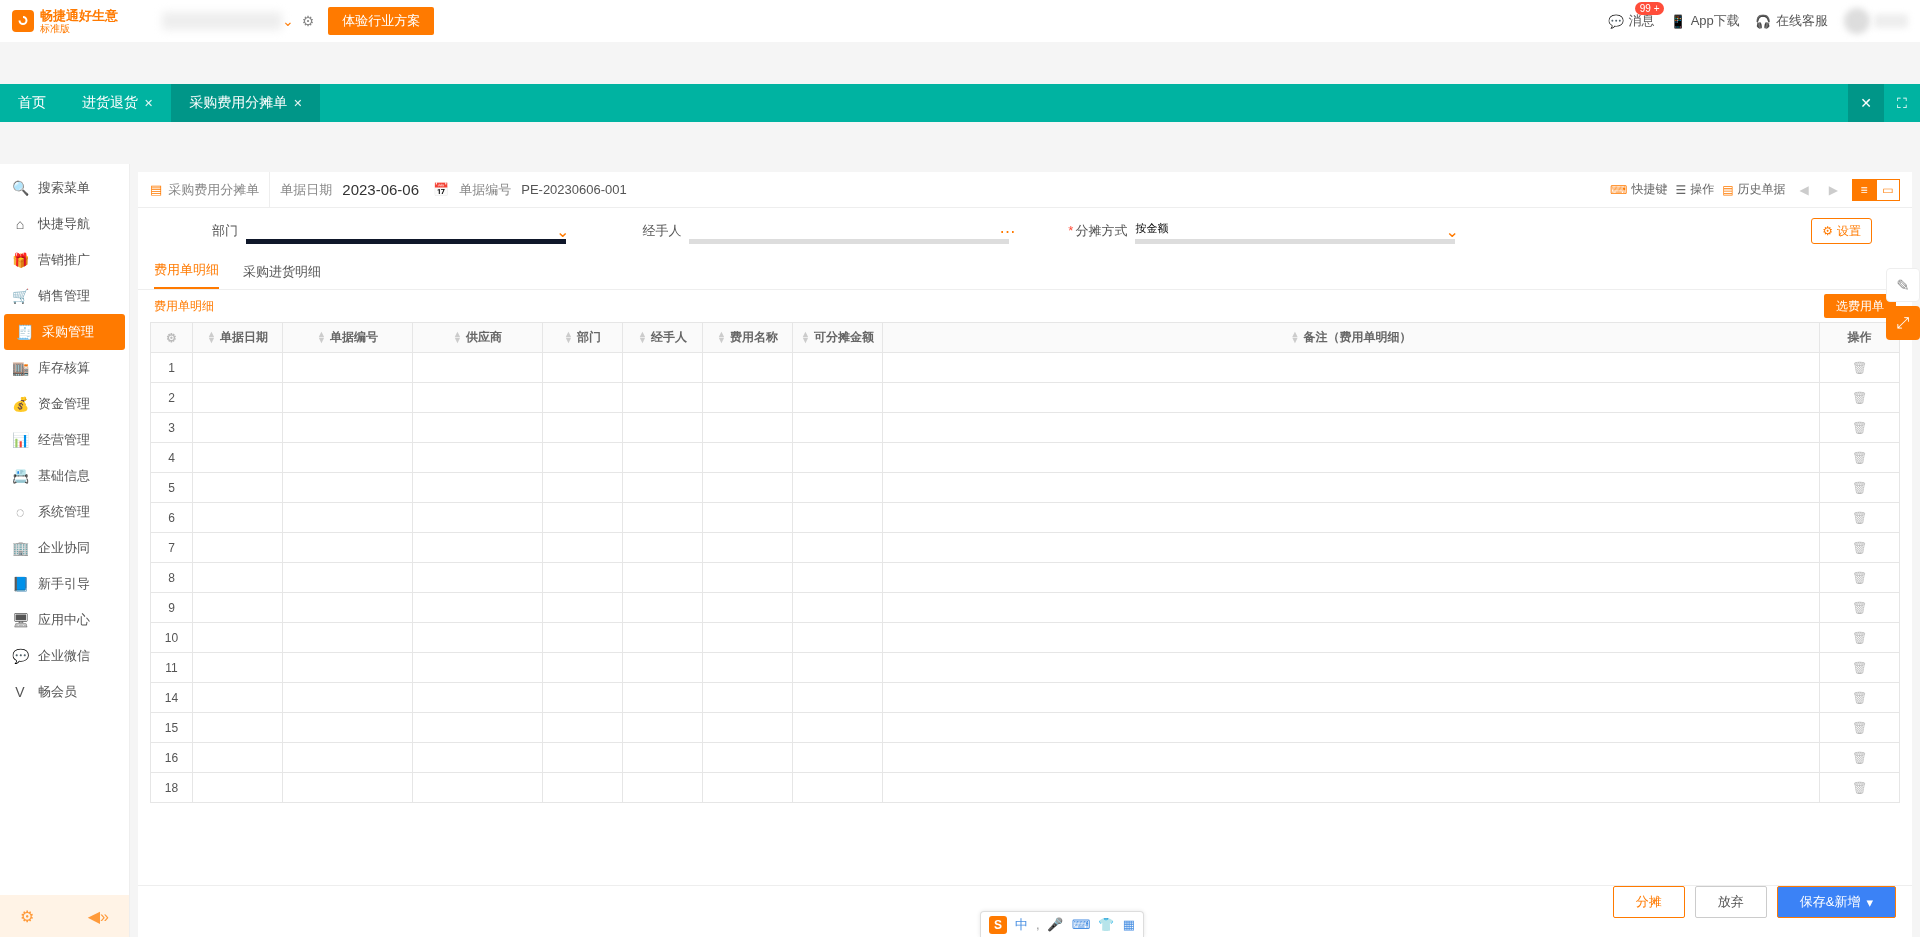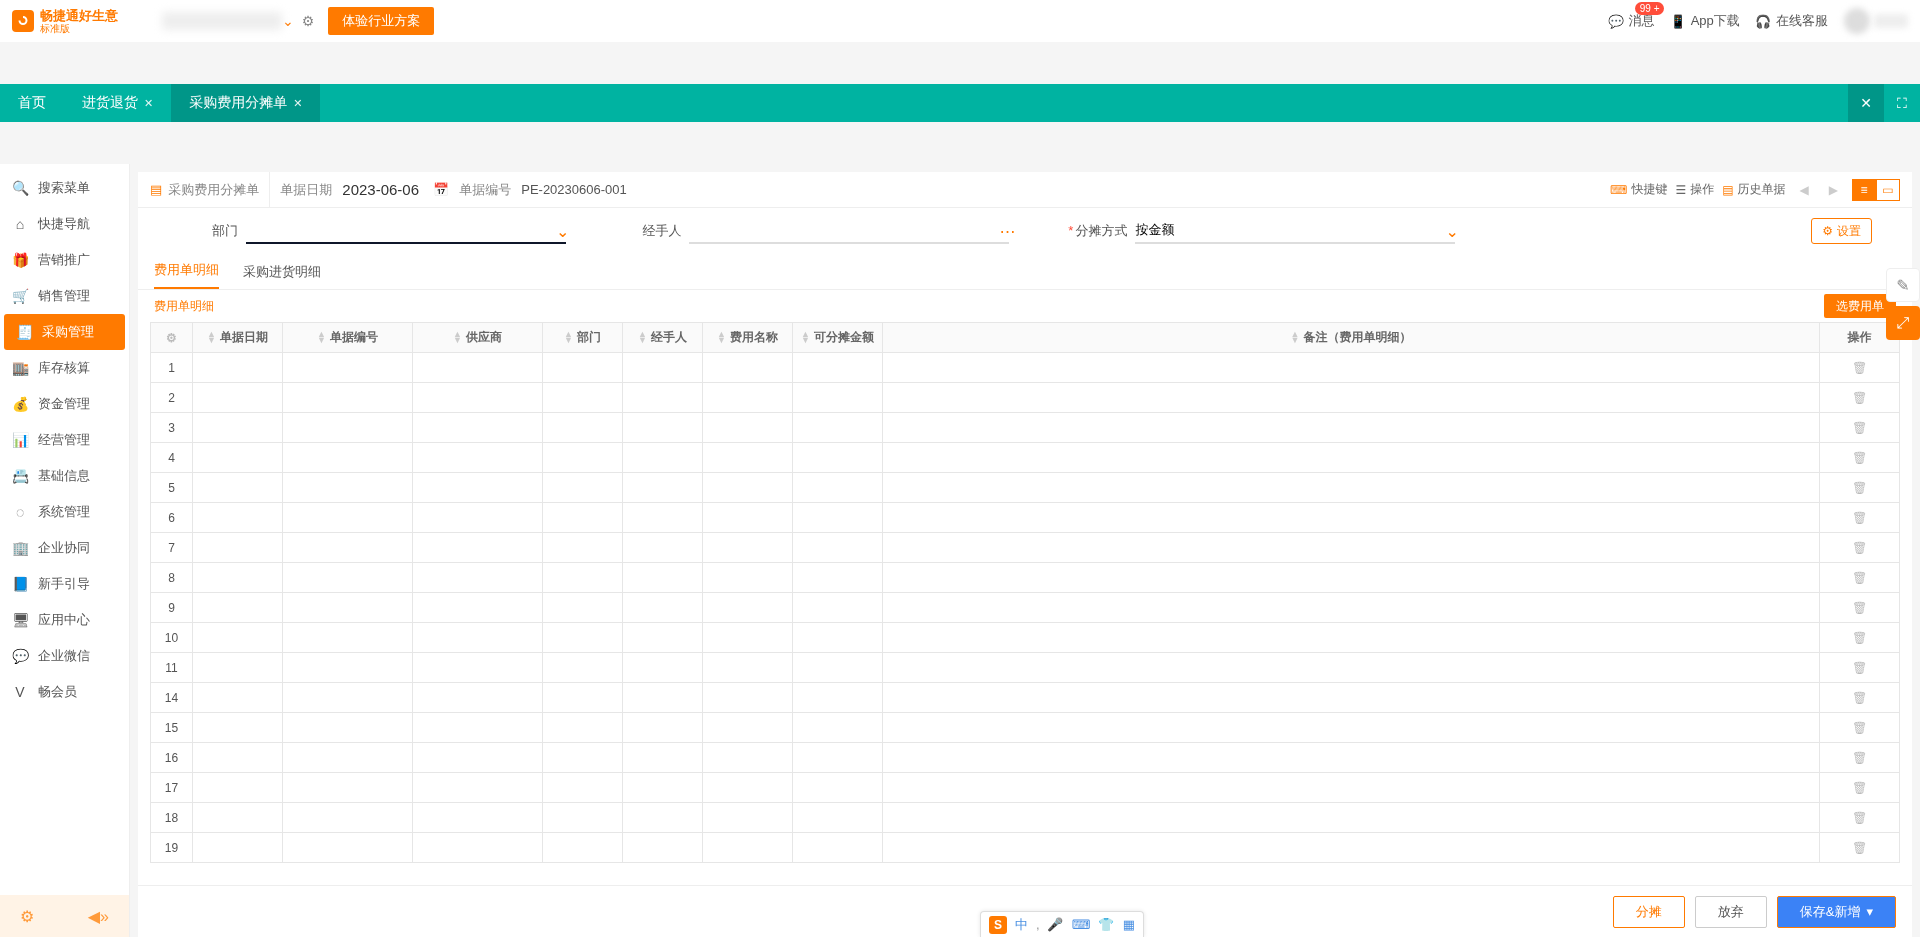--- a/index.html
+++ b/index.html
@@ -59,21 +59,21 @@
 .viewtoggle { display: flex; }
 .vt { width: 24px; height: 22px; border: 1px solid #ff7a00; display: flex; align-items: center; justify-content: center; font-size: 12px; }
 .vt.on { background: #ff7a00; color: #fff; }
 .vt.off { color: #ff7a00; background: #fff; }
 
 
 .form-row { height: 46px; display: flex; align-items: center; padding: 0 40px; gap: 52px; }
 .fld { display: flex; align-items: center; gap: 8px; }
 .fld-label { color: #555; font-size: 13px; width: 60px; text-align: right; }
 .req::before { content: "*"; color: #ff4d3a; margin-right: 2px; }
-.fld-input { border: none; border-bottom: 2px solid #0f172a; height: 26px; font-size: 13px; width: 320px; outline: none; }
+.fld-input { border: none; border-bottom: 5px solid #0f172a; height: 26px; font-size: 11px; width: 320px; outline: none; }
 .fld-input.gray { border-bottom-color: #ddd; }
 .chev-o { color: #ff7a00; margin-left: -18px; }
 .dots { color: #ff7a00; margin-left: -18px; font-size: 16px; }
 .fld-set { flex: 1; display: flex; justify-content: flex-end; }
 .set-btn { border: 1px solid #ff7a00; color: #ff7a00; background: #fff; height: 26px; padding: 0 10px; border-radius: 3px; font-size: 12px; cursor: pointer; display: flex; align-items: center; gap: 4px; }
 
 
 .dtabs { height: 36px; display: flex; align-items: end; padding: 0 16px; gap: 24px; font-size: 13px; border-bottom: 1px solid #eee; }
 .dtab { padding-bottom: 8px; color: #555; cursor: pointer; }
 .dtab.active { color: #ff7a00; border-bottom: 2px solid #ff7a00; }
@@ -89,21 +89,21 @@
 th, td { border: 1px solid #e6e6e6; height: 30px; text-align: center; color: #555; background: #fff; }
 th { background: #fafafa; position: relative; }
 .th-txt { color: #666; }
 th.wgear { width: 42px; }
 th.wop { width: 80px; }
 .sort-ic { font-size: 9px; color: #ccc; display: inline-flex; flex-direction: column; line-height: 0.6; vertical-align: middle; margin-right: 4px; }
 .gear-ic { color: #bbb; }
 .row-del { color: #bbb; cursor: pointer; }
 
 
-.footer { height: 52px; background: #fff; display: flex; align-items: center; justify-content: flex-end; padding: 0 16px; gap: 10px; border-top: 1px solid #eee; }
+.footer { height: 52px; background: #fff; display: flex; justify-content: flex-end; padding: 0 16px; gap: 10px; border-top: 1px solid #eee; }
 .fbtn { height: 32px; padding: 0 22px; border: 1px solid #ccc; background: #fff; color: #555; font-size: 13px; border-radius: 2px; cursor: pointer; }
 .fbtn.orange-o { border-color: #ff7a00; color: #ff7a00; }
 .fbtn.orange { background: #3b82f6; color: #fff; border-color: #ff7a00; display: flex; align-items: center; gap: 6px; }
 
 
 .ime { position: fixed; left: 980px; bottom: 0; height: 26px; background: #fff; border: 1px solid #ddd; border-bottom: none; border-radius: 4px 4px 0 0; display: flex; align-items: center; padding: 0 8px; gap: 8px; font-size: 13px; color: #4a90e2; box-shadow: 0 0 4px rgba(0,0,0,0.1); }
 .ime .s { background: #ff7a00; color: #fff; width: 18px; height: 18px; border-radius: 3px; display: flex; align-items: center; justify-content: center; font-size: 12px; font-weight: bold; }
 
 
 .rrail { position: fixed; right: 0; top: 268px; width: 34px; display: flex; flex-direction: column; gap: 4px; }
@@ -516,45 +516,21 @@
                 <td></td>
                 <td></td>
                 <td></td>
                 <td></td>
                 <td></td>
                 <td></td>
                 <td></td>
                 <td><span class="row-del">🗑</span></td>
               </tr>
               <tr>
-                <td>17</td>
-                <td></td>
-                <td></td>
-                <td></td>
-                <td></td>
-                <td></td>
-                <td></td>
-                <td></td>
-                <td></td>
-                <td><span class="row-del">🗑</span></td>
-              </tr>
-              <tr>
                 <td>18</td>
-                <td></td>
-                <td></td>
-                <td></td>
-                <td></td>
-                <td></td>
-                <td></td>
-                <td></td>
-                <td></td>
-                <td><span class="row-del">🗑</span></td>
-              </tr>
-              <tr>
-                <td>19</td>
                 <td></td>
                 <td></td>
                 <td></td>
                 <td></td>
                 <td></td>
                 <td></td>
                 <td></td>
                 <td></td>
                 <td><span class="row-del">🗑</span></td>
               </tr>

